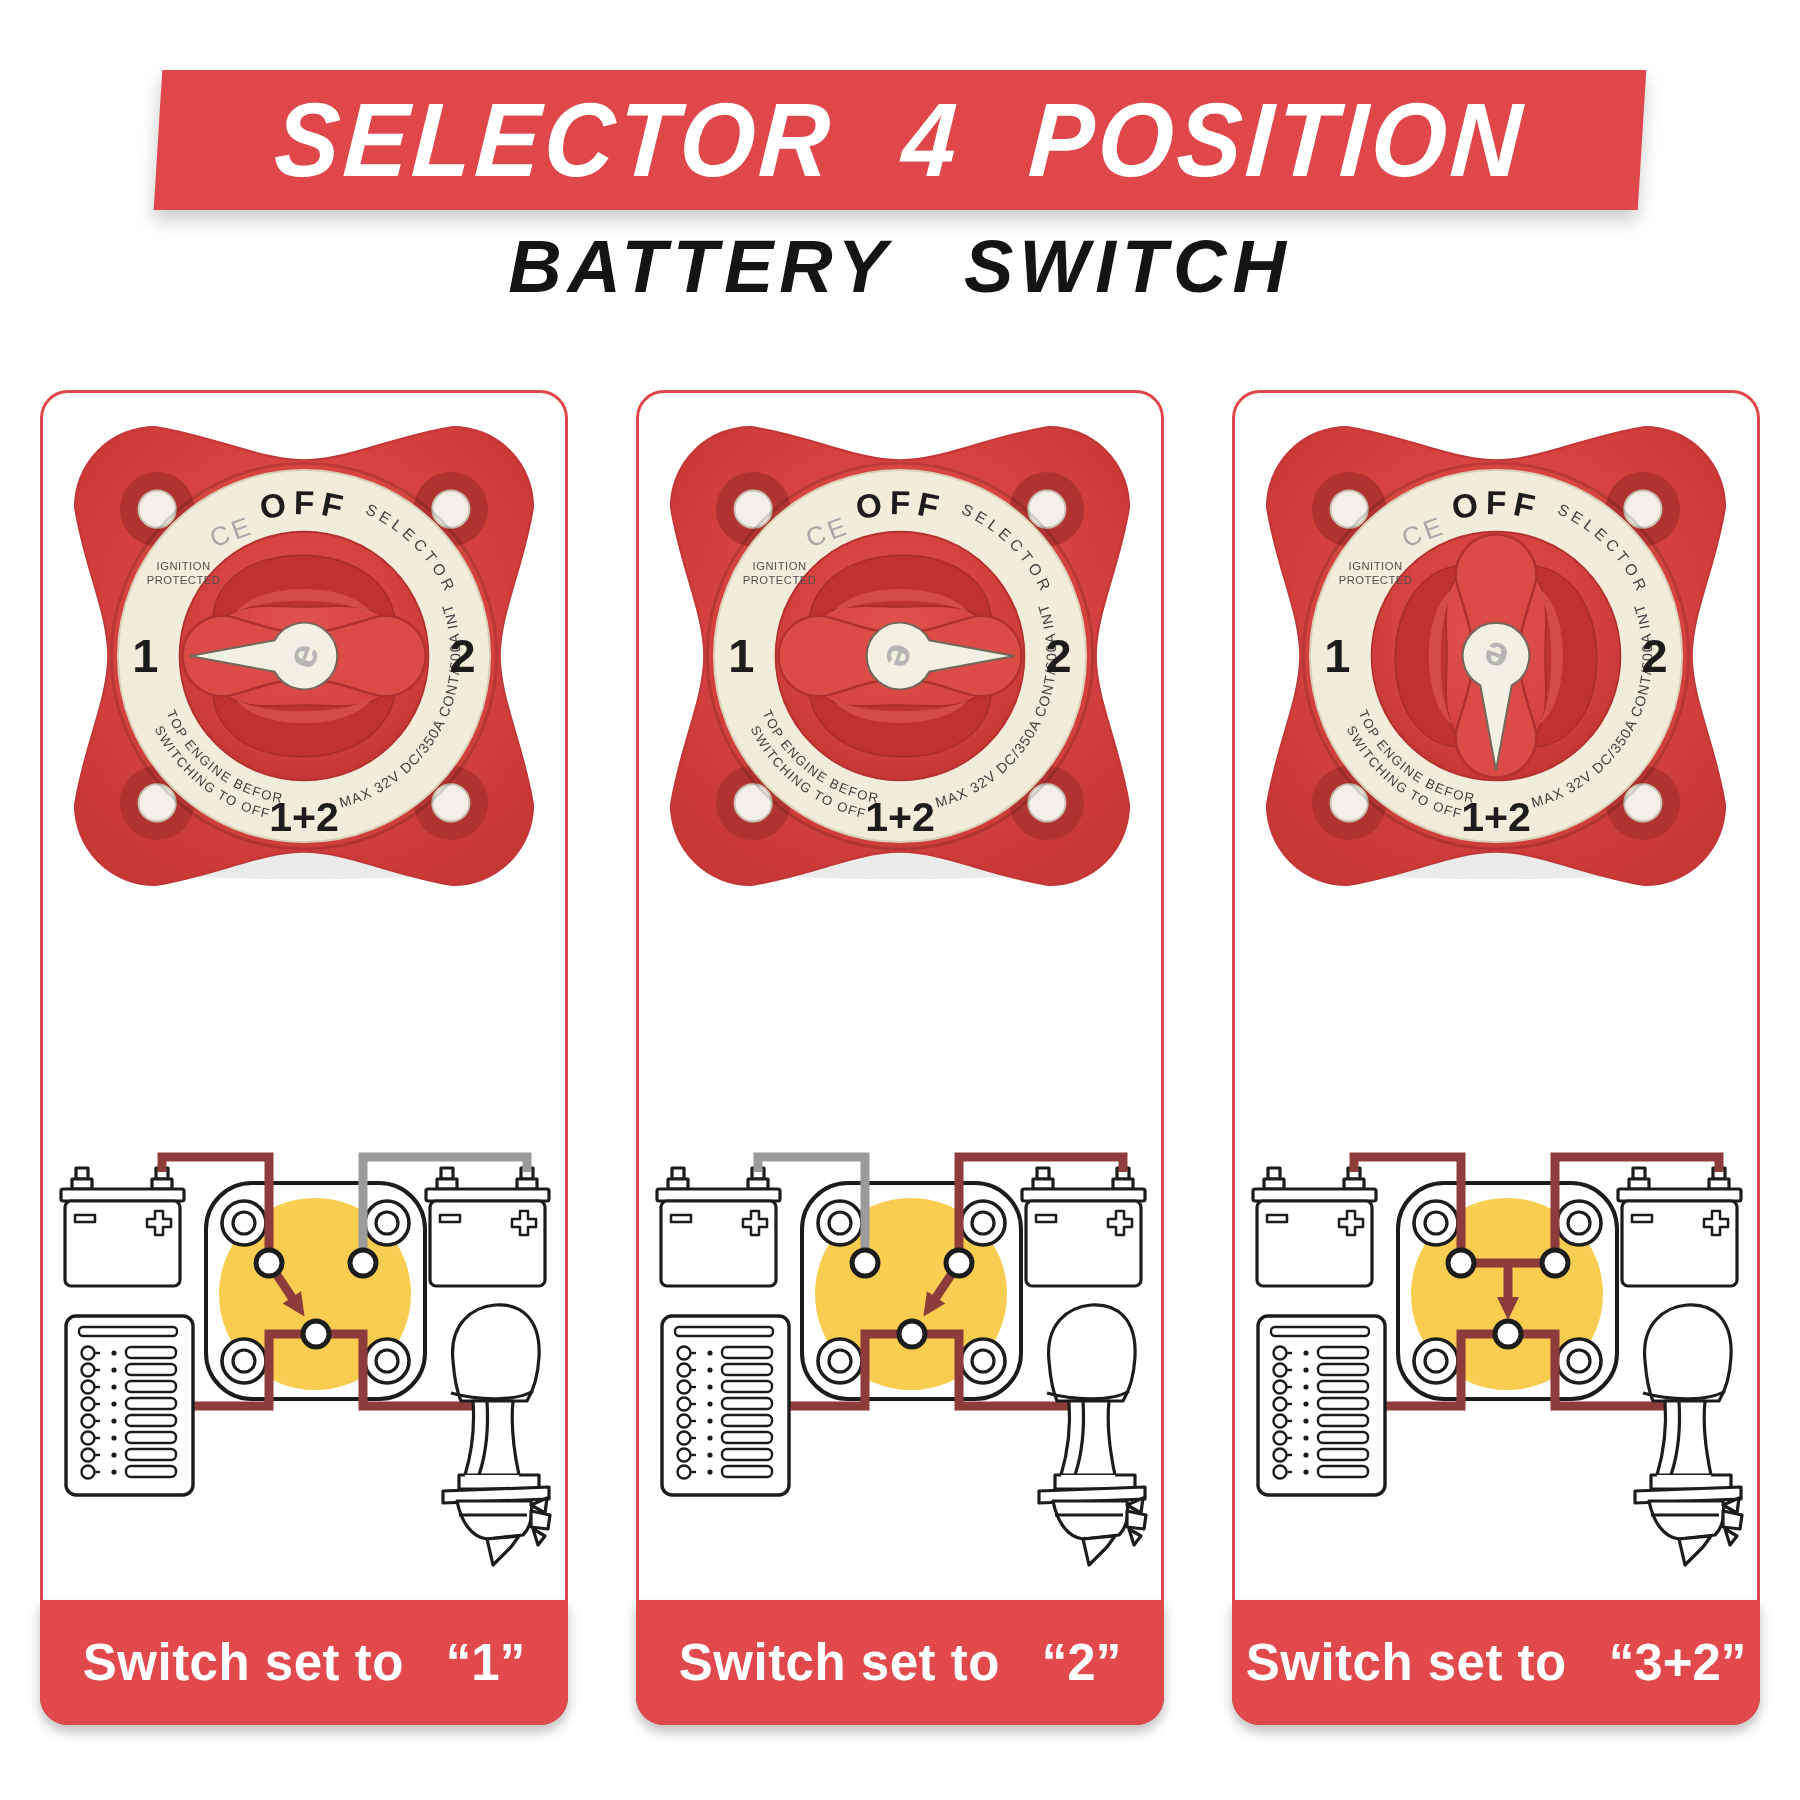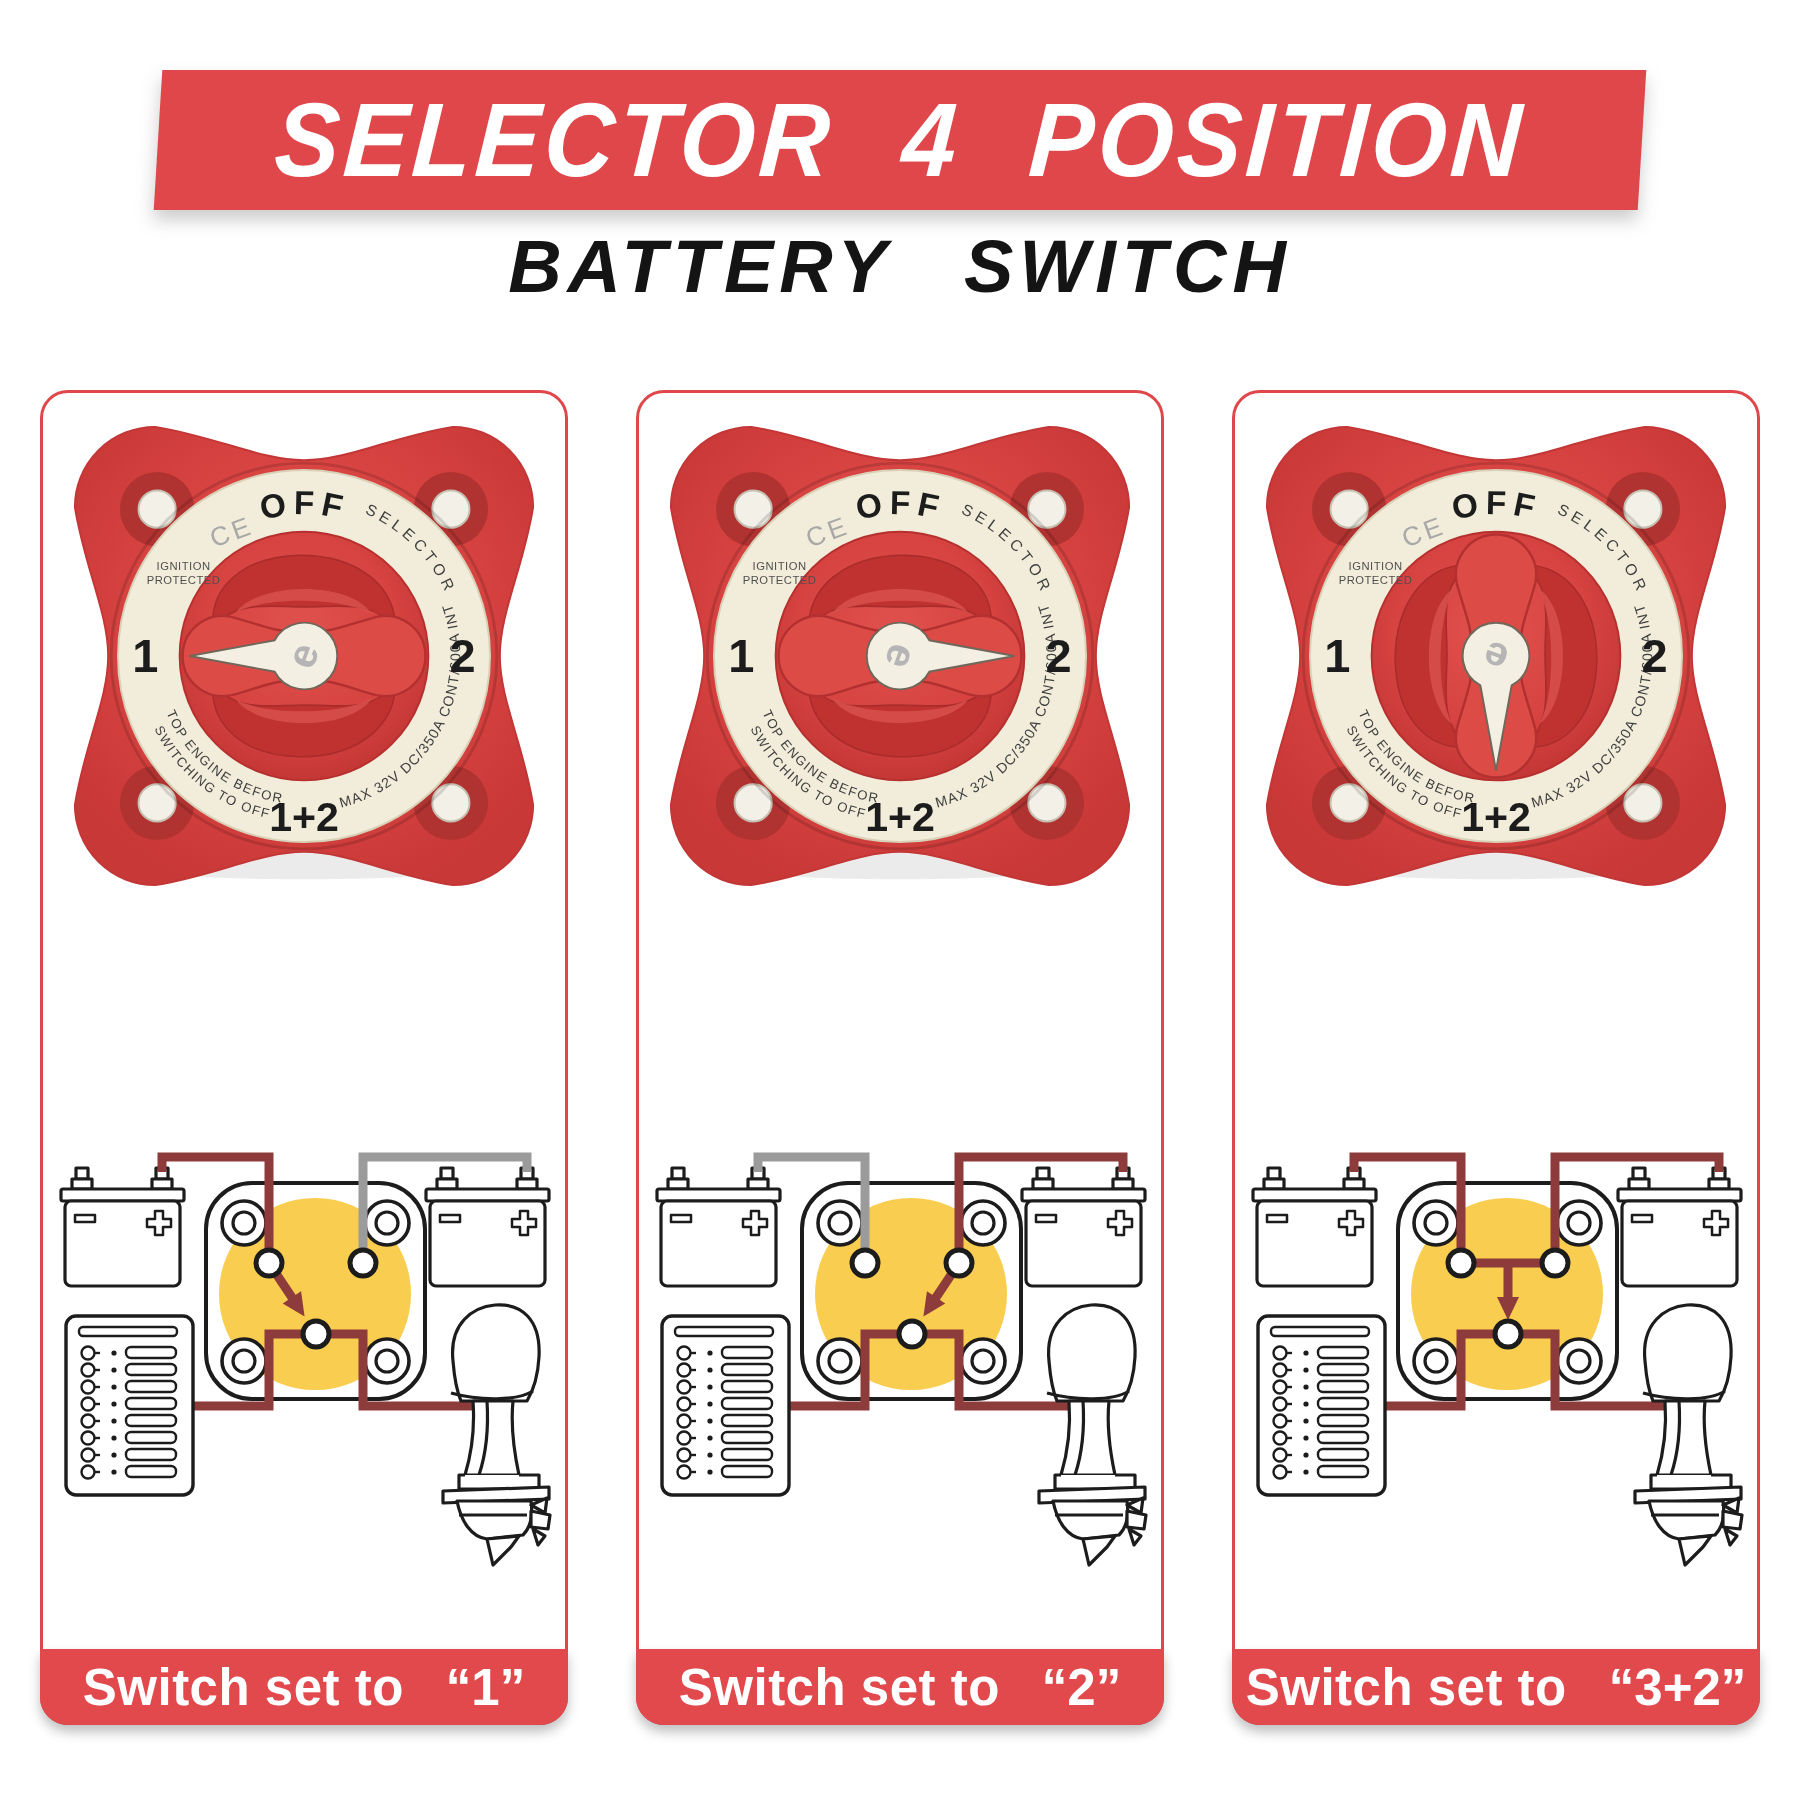--- a/index.html
+++ b/index.html
@@ -16,21 +16,21 @@
     color:#141414;font-size:74px;font-weight:bold;font-style:italic;
     letter-spacing:6px;word-spacing:46px;}
 
   
   .panel{position:absolute;top:390px;width:528px;height:1335px;box-sizing:border-box;
     border:3px solid #e0474b;border-radius:28px;background:#ffffff;}
   .panel.p1{left:40px;} .panel.p2{left:636px;} .panel.p3{left:1232px;}
   .switch-wrap{position:absolute;top:28px;left:50%;transform:translateX(-50%);width:470px;height:470px;}
   .diagram-wrap{position:absolute;top:756px;left:-2px;width:528px;height:430px;}
   svg{display:block;}
-  .caption{position:absolute;left:-3px;right:-3px;bottom:-3px;height:76px;
+  .caption{position:absolute;left:-3px;right:-3px;bottom:-3px;height:125px;
     background:#e2494d;border-radius:0 0 28px 28px;
     box-shadow:0 7px 12px rgba(0,0,0,.25);
     display:flex;align-items:center;justify-content:center;gap:42px;}
   .caption .lbl{color:#ffffff;font-size:51px;font-weight:bold;letter-spacing:.5px;}
   .caption .val{color:#ffffff;font-size:51px;font-weight:bold;}
 
   
   text{font-family:"Liberation Sans",sans-serif;}
   .ring-big{font-weight:bold;fill:#1c1c1c;}
   .ring-small{fill:#3f3f3f;}

